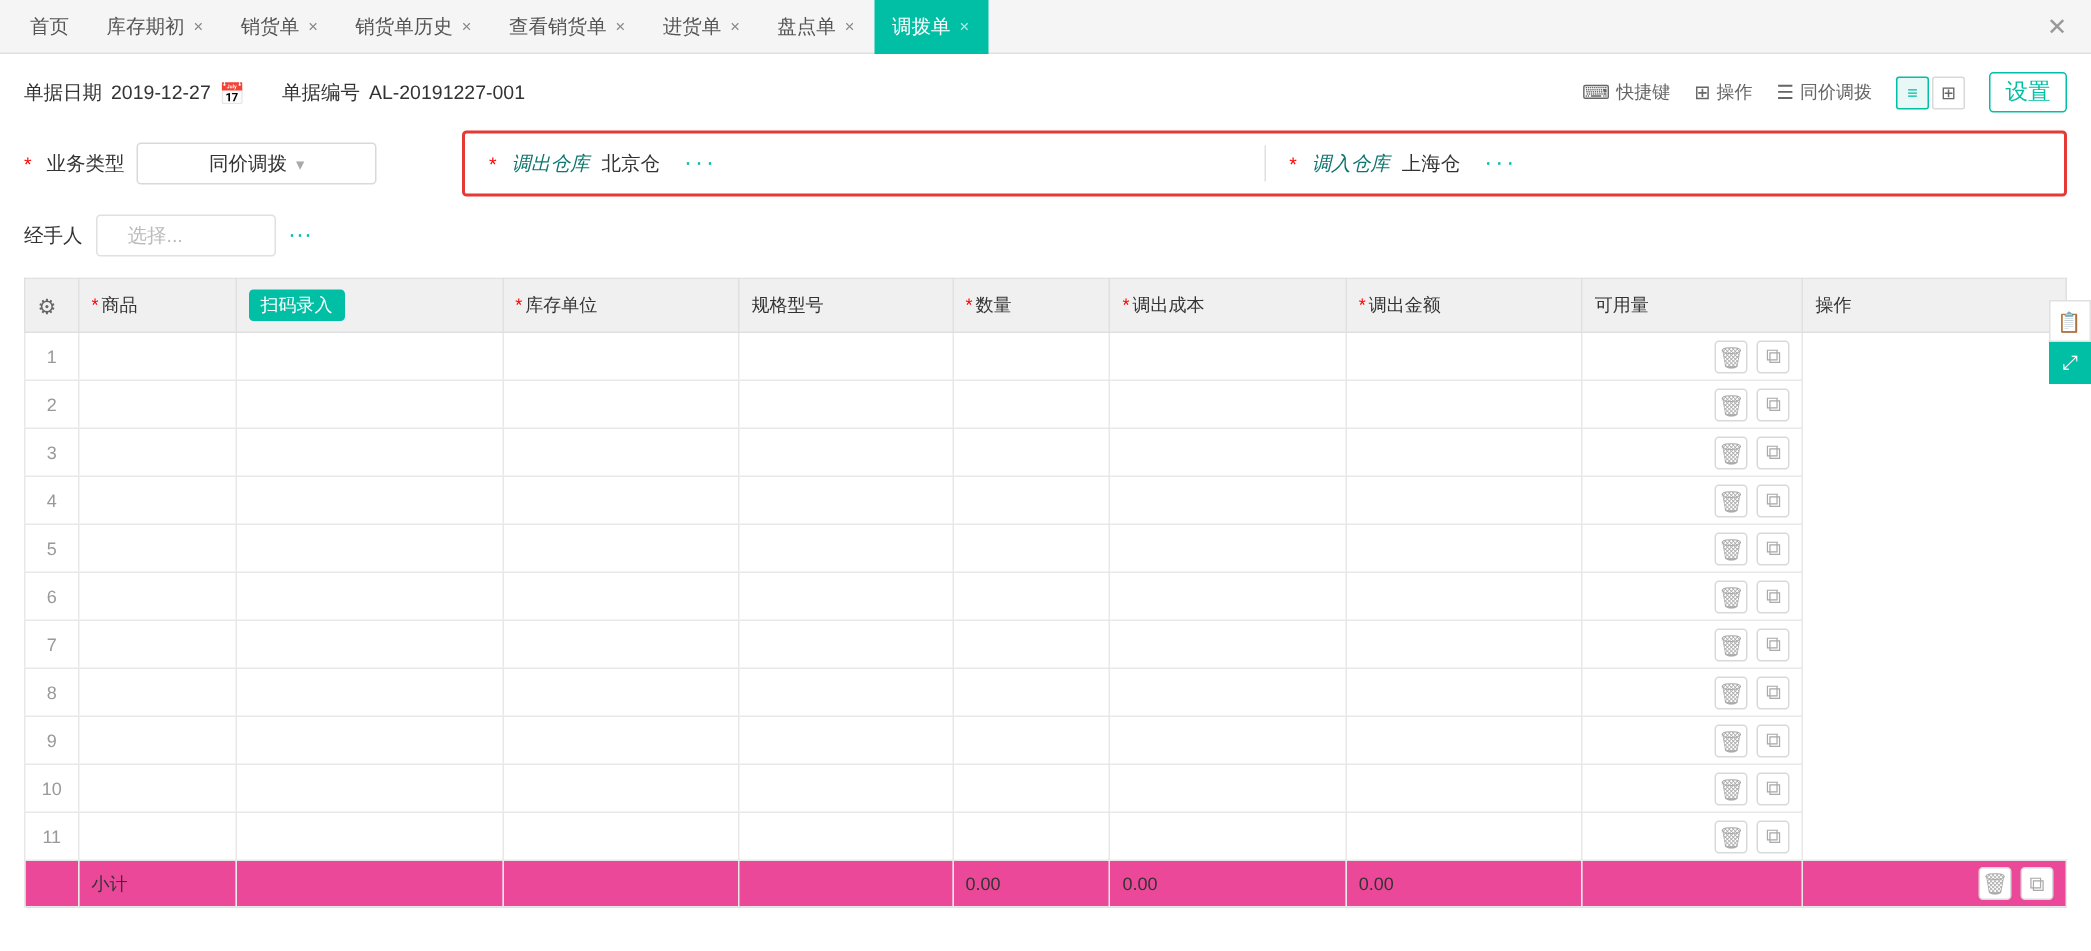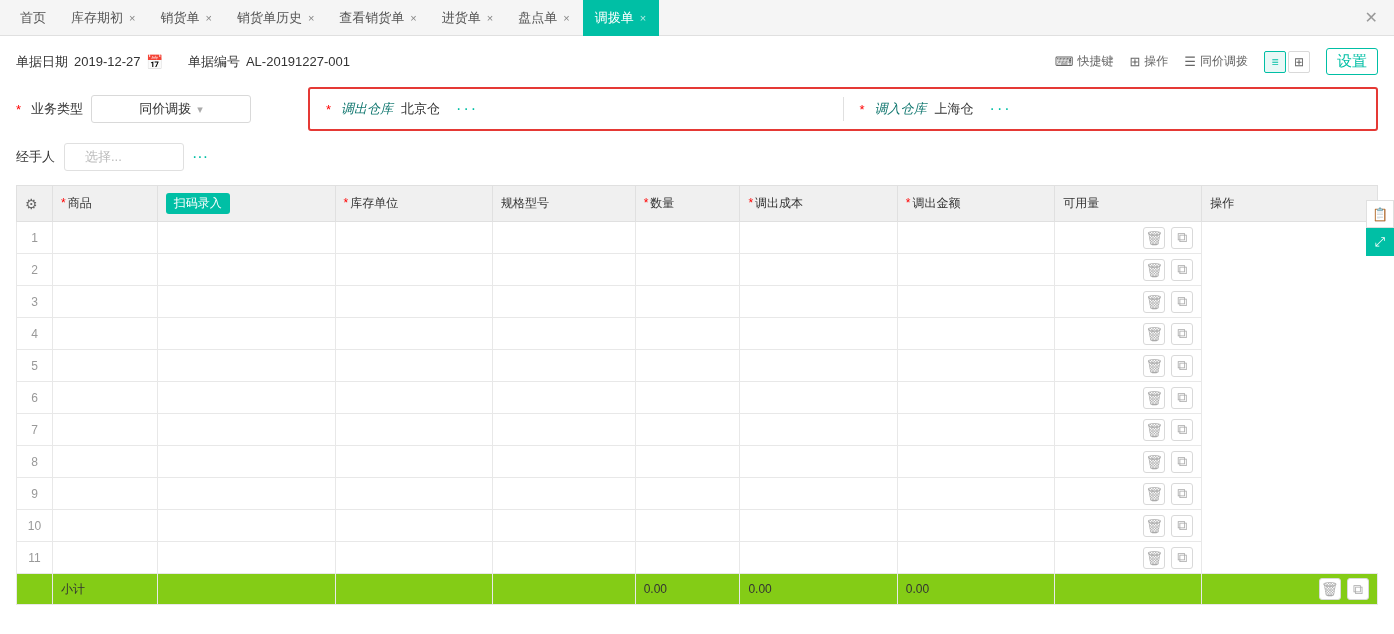--- a/index.html
+++ b/index.html
@@ -212,21 +212,21 @@
       border: 1px solid #e8e8e8;
       padding: 0 8px;
       color: #333;
     }
     .data-table tbody td.row-num {
       text-align: center;
       color: #999;
       width: 36px;
     }
     .data-table tfoot tr {
-      background: #84cc16;
+      background: #ec4899;
       height: 31px;
     }
     .data-table tfoot td {
       border: 1px solid #e8e8e8;
       padding: 0 8px;
       color: #333;
       font-weight: normal;
     }
 
     

